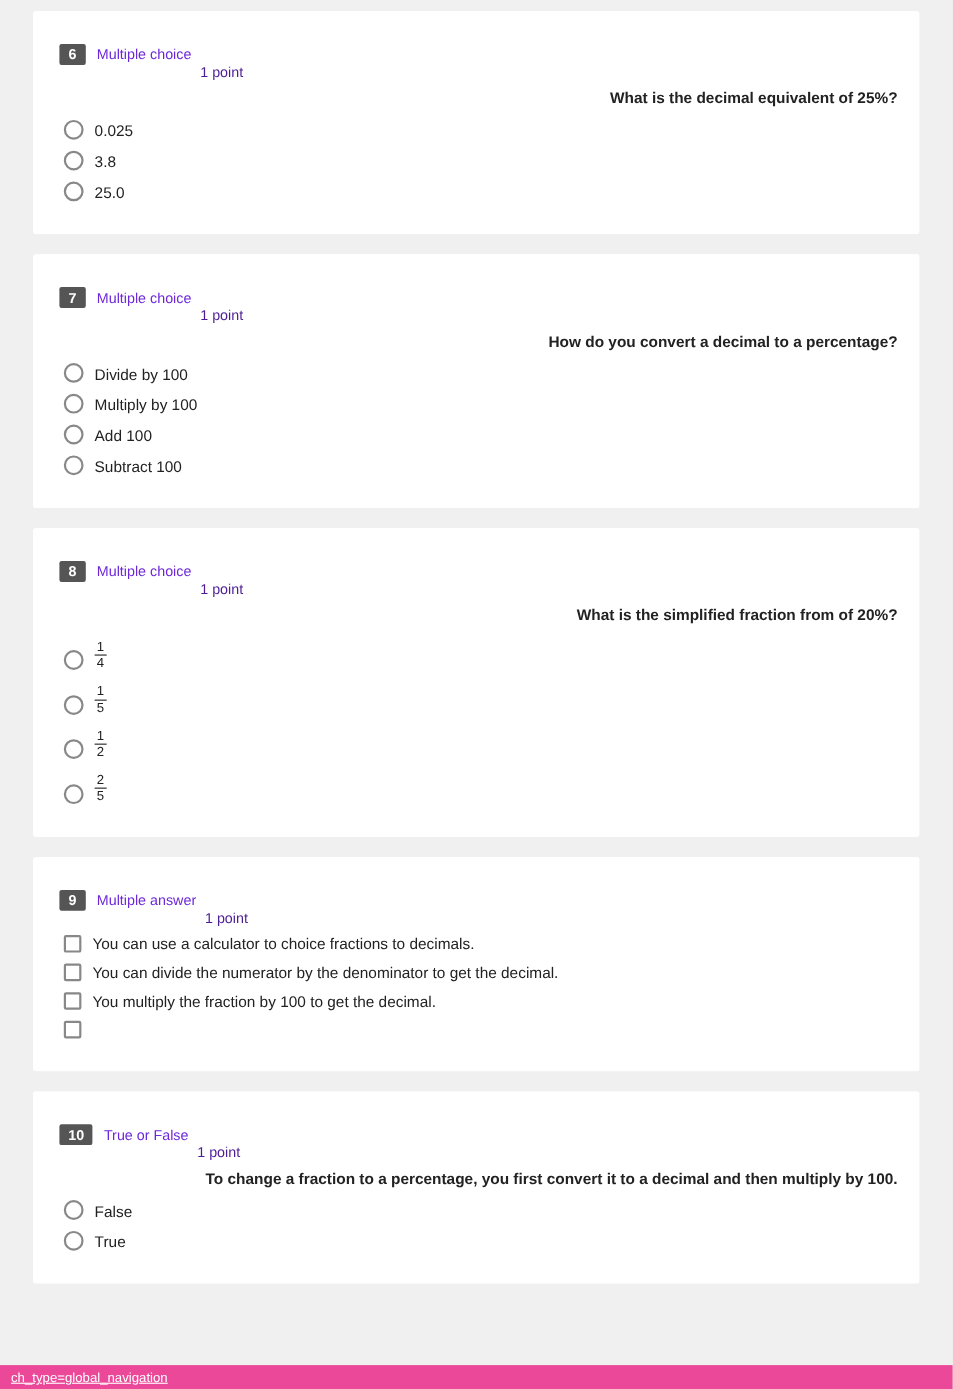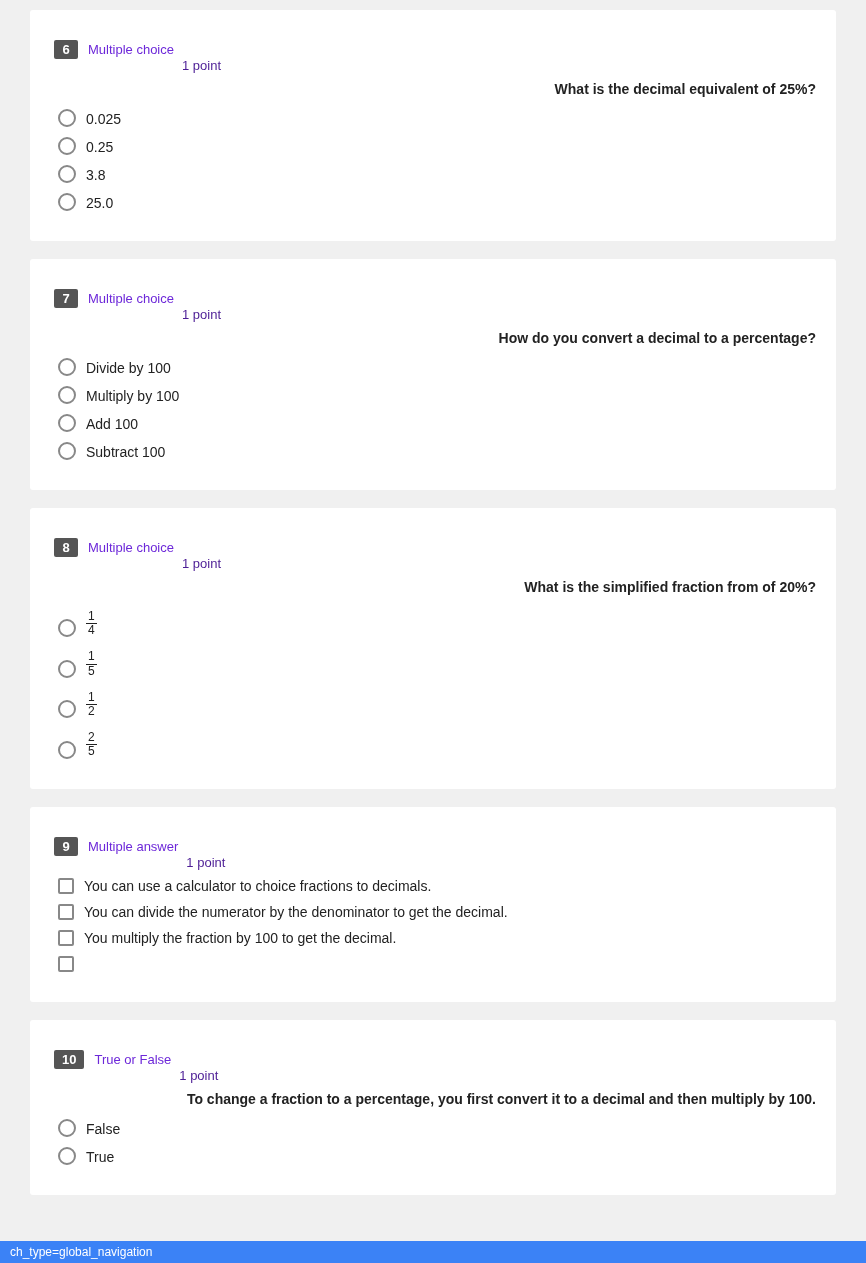--- a/index.html
+++ b/index.html
@@ -97,52 +97,49 @@
       line-height: 1.1;
     }
     .fraction .num {
       border-bottom: 1px solid #222;
       padding: 0 2px;
     }
     .fraction .den {
       padding: 0 2px;
     }
     .footer-bar {
-      background: #3b82f6;
+      background: #ec4899;
       color: #fff;
       font-size: 12px;
       padding: 4px 10px;
       position: absolute;
       bottom: 0;
       left: 0;
       right: 0;
+      text-decoration: underline;
     }
   </style>
 </head>
 <body>
 
 <div class="page">
 
   <div class="question-block">
     <div class="question-header">
       <span class="question-number">6</span>
       <span class="question-type">Multiple choice</span>
       <span class="question-points">1 point</span>
     </div>
     <div class="question-text">What is the decimal equivalent of 25%?</div>
     <div class="option-row">
       <span class="radio-circle"></span>
       <span class="option-label">0.025</span>
     </div>
     <div class="option-row">
       <span class="radio-circle"></span>
-      <span class="option-label">0.25</span>
-    </div>
-    <div class="option-row">
-      <span class="radio-circle"></span>
       <span class="option-label">3.8</span>
     </div>
     <div class="option-row">
       <span class="radio-circle"></span>
       <span class="option-label">25.0</span>
     </div>
   </div>
 
   <div class="question-block">
     <div class="question-header">

